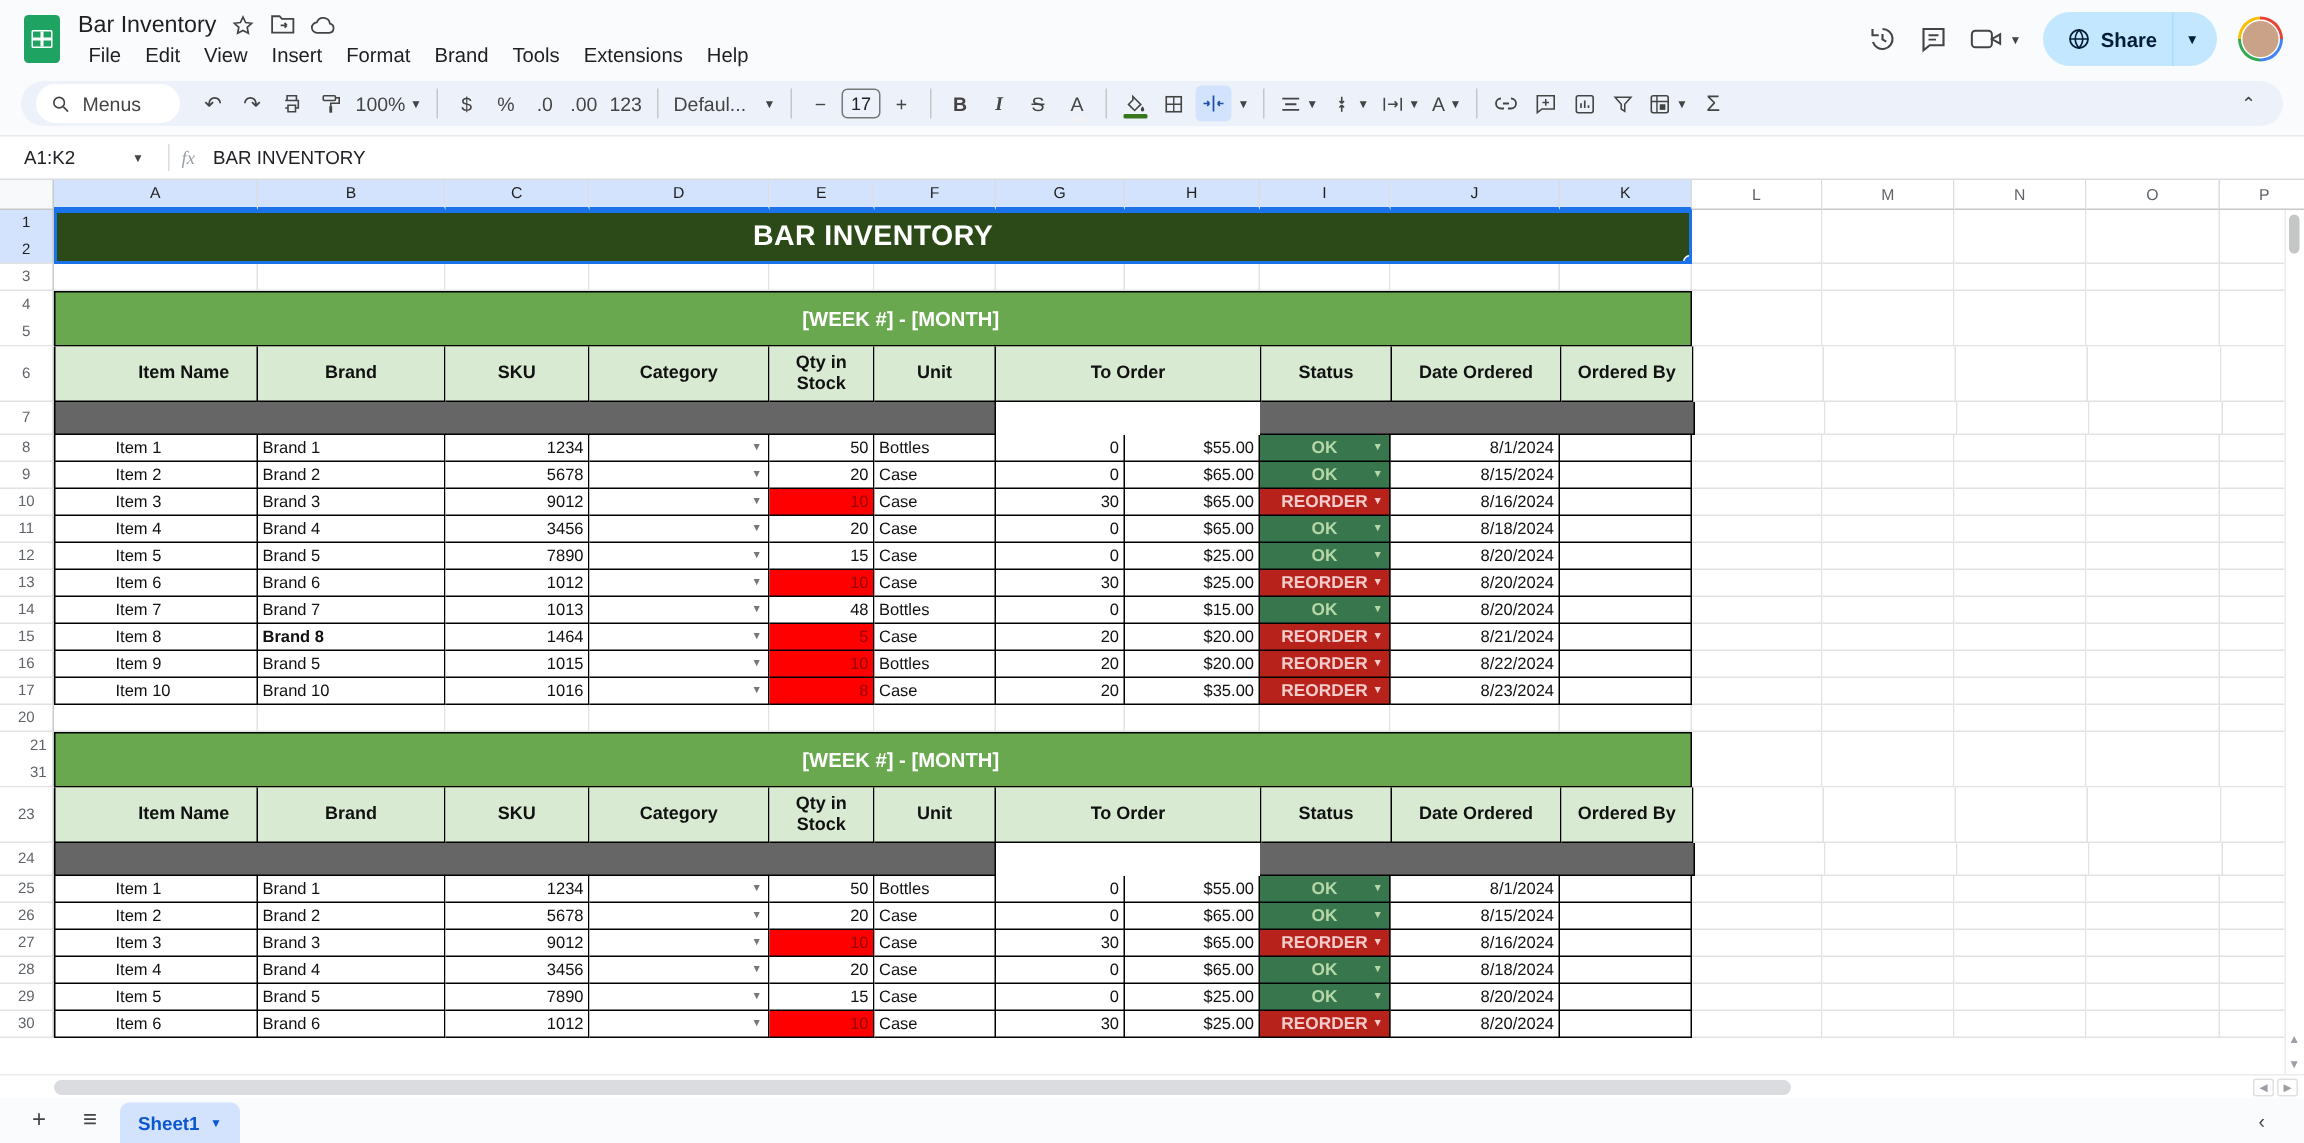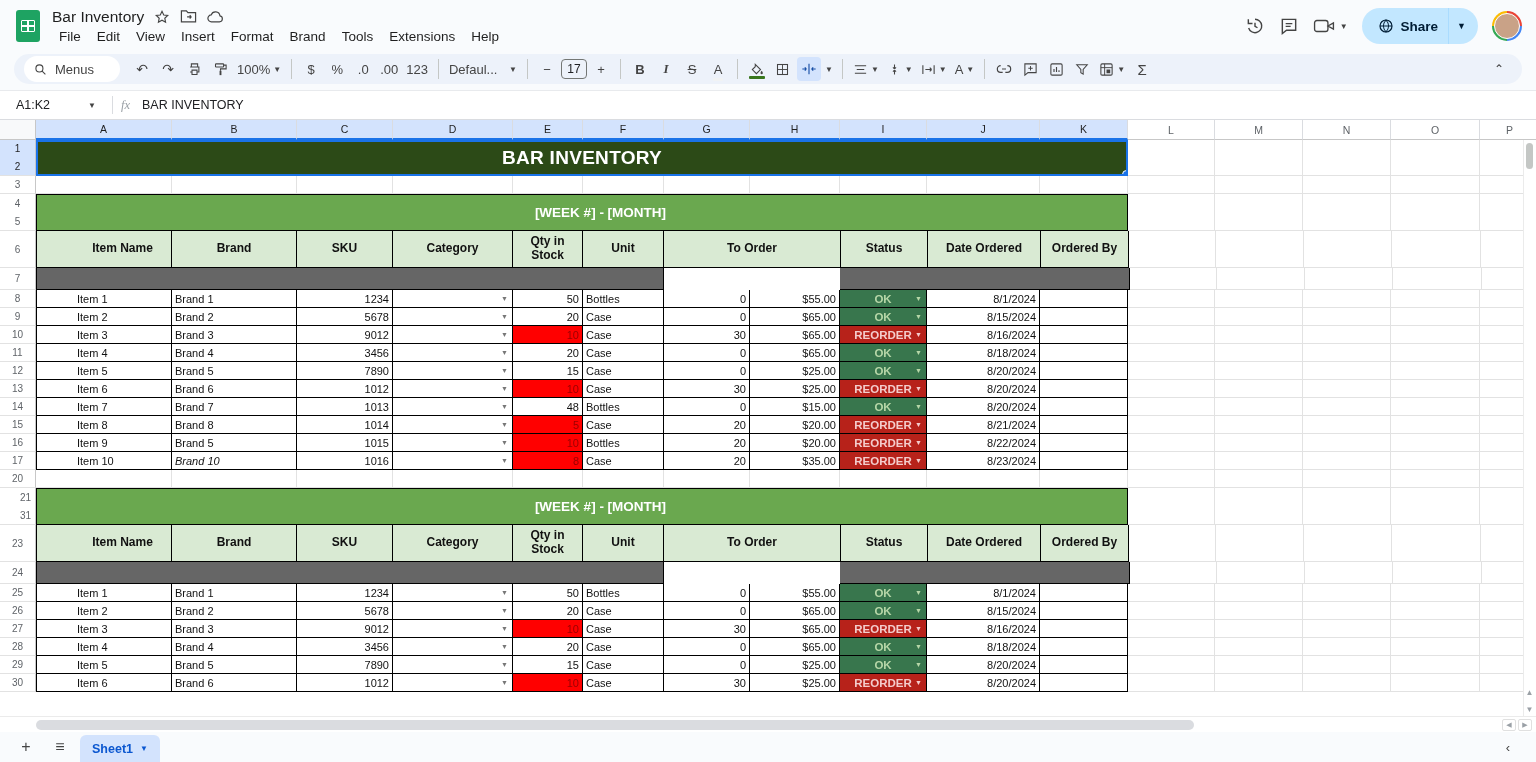--- a/index.html
+++ b/index.html
@@ -598,22 +598,22 @@
         <div class="cell " style="width: 88px;"></div>
         <div class="cell " style="width: 88px;"></div>
         <div class="cell " style="width: 89px;"></div>
         <div class="cell " style="width: 60px;"></div>
       </div>
       <div class="row" style="height: 18px;">
         <div class="gut" style="height: 18px;">
           <div>15</div>
         </div>
         <div class="cell tb first l" style="width: 136px;">Item 8</div>
-        <div class="cell tb l" style="width: 125px;">Brand 8</div>
-        <div class="cell tb r" style="width: 96px;">1014</div>
+        <div class="cell tb l" style="width: 125px; font-weight: bold;">Brand 8</div>
+        <div class="cell tb r" style="width: 96px;">1464</div>
         <div class="cell tb l" style="width: 120px;">
           <span class="dd-arrow">▼</span>
         </div>
         <div class="cell tb r" style="width: 70px; background: rgb(255, 0, 0); color: rgb(153, 0, 0);">5</div>
         <div class="cell tb l" style="width: 81px;">Case</div>
         <div class="cell tb r" style="width: 86px;">20</div>
         <div class="cell tb r" style="width: 90px;">$20.00</div>
         <div class="cell tb status-cell" style="width: 87px; background: rgb(183, 34, 26); color: rgb(244, 204, 204);">REORDER<span class="st-arrow">▼</span></div>
         <div class="cell tb r" style="width: 113px;">8/21/2024</div>
         <div class="cell tb" style="width: 88px;"></div>
@@ -644,21 +644,21 @@
         <div class="cell " style="width: 88px;"></div>
         <div class="cell " style="width: 88px;"></div>
         <div class="cell " style="width: 89px;"></div>
         <div class="cell " style="width: 60px;"></div>
       </div>
       <div class="row" style="height: 18px;">
         <div class="gut" style="height: 18px;">
           <div>17</div>
         </div>
         <div class="cell tb first l" style="width: 136px;">Item 10</div>
-        <div class="cell tb l" style="width: 125px; font-style: italic;">Brand 10</div>
+        <div class="cell tb l" style="width: 125px;">Brand 10</div>
         <div class="cell tb r" style="width: 96px;">1016</div>
         <div class="cell tb l" style="width: 120px;">
           <span class="dd-arrow">▼</span>
         </div>
         <div class="cell tb r" style="width: 70px; background: rgb(255, 0, 0); color: rgb(153, 0, 0);">8</div>
         <div class="cell tb l" style="width: 81px;">Case</div>
         <div class="cell tb r" style="width: 86px;">20</div>
         <div class="cell tb r" style="width: 90px;">$35.00</div>
         <div class="cell tb status-cell" style="width: 87px; background: rgb(183, 34, 26); color: rgb(244, 204, 204);">REORDER<span class="st-arrow">▼</span></div>
         <div class="cell tb r" style="width: 113px;">8/23/2024</div>

